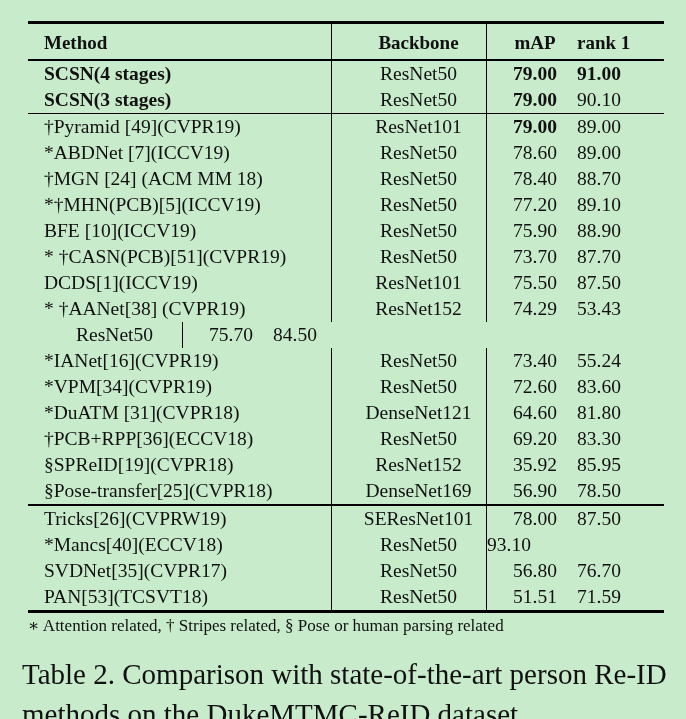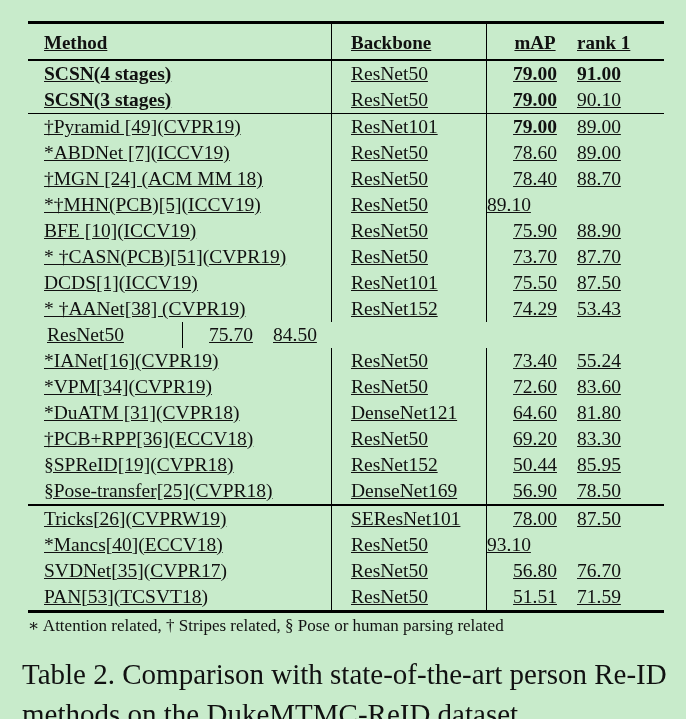--- a/index.html
+++ b/index.html
@@ -17,25 +17,24 @@
     width: 636px;
   }
   .rule-thick { height: 3px; background: #000; }
   .rule-thin { height: 1.5px; background: #000; }
   .row {
     display: flex;
     height: 26px;
     align-items: center;
     font-size: 19.5px;
     line-height: 26px;
-    text-decoration: underline;
   }
   .row.header { height: 35px; font-weight: bold; font-size: 19px; }
   .c-method { width: 304px; padding-left: 16px; box-sizing: border-box; border-right: 1.5px solid #000; height: 100%; white-space: nowrap; }
-  .c-backbone { width: 155px; padding-left: 19px; box-sizing: border-box; border-right: 1.5px solid #000; height: 100%; white-space: nowrap; }
+  .c-backbone { width: 155px; padding-left: 19px; box-sizing: border-box; border-right: 1.5px solid #000; height: 100%; white-space: nowrap; text-align: center; }
   .c-map { width: 90px; text-align: center; height: 100%; padding-left: 6px; box-sizing: border-box; }
   .c-rank { width: 86px; text-align: left; height: 100%; }
   .bold { font-weight: bold; }
   .header .c-method, .header .c-backbone, .header .c-map, .header .c-rank { line-height: 38px; }
   .footnote {
     font-size: 17px;
     line-height: 26px;
     height: 26px;
   }
   .caption {
@@ -89,20 +88,21 @@
         </div>
         <div class="row">
           <div class="c-method">†MGN [24] (ACM MM 18)</div>
           <div class="c-backbone">ResNet50</div>
           <div class="c-map">78.40</div>
           <div class="c-rank">88.70</div>
         </div>
         <div class="row">
           <div class="c-method">*†MHN(PCB)[5](ICCV19)</div>
           <div class="c-backbone">ResNet50</div>
+          <div class="c-map">77.20</div>
           <div class="c-rank">89.10</div>
         </div>
         <div class="row">
           <div class="c-method">BFE [10](ICCV19)</div>
           <div class="c-backbone">ResNet50</div>
           <div class="c-map">75.90</div>
           <div class="c-rank">88.90</div>
         </div>
         <div class="row">
           <div class="c-method">* †CASN(PCB)[51](CVPR19)</div>
@@ -147,21 +147,21 @@
         </div>
         <div class="row">
           <div class="c-method">†PCB+RPP[36](ECCV18)</div>
           <div class="c-backbone">ResNet50</div>
           <div class="c-map">69.20</div>
           <div class="c-rank">83.30</div>
         </div>
         <div class="row">
           <div class="c-method">§SPReID[19](CVPR18)</div>
           <div class="c-backbone">ResNet152</div>
-          <div class="c-map">50.44</div>
+          <div class="c-map">35.92</div>
           <div class="c-rank">85.95</div>
         </div>
         <div class="row">
           <div class="c-method">§Pose-transfer[25](CVPR18)</div>
           <div class="c-backbone">DenseNet169</div>
           <div class="c-map">56.90</div>
           <div class="c-rank">78.50</div>
         </div>
       </div>
       <div class="rule-thin"></div>

